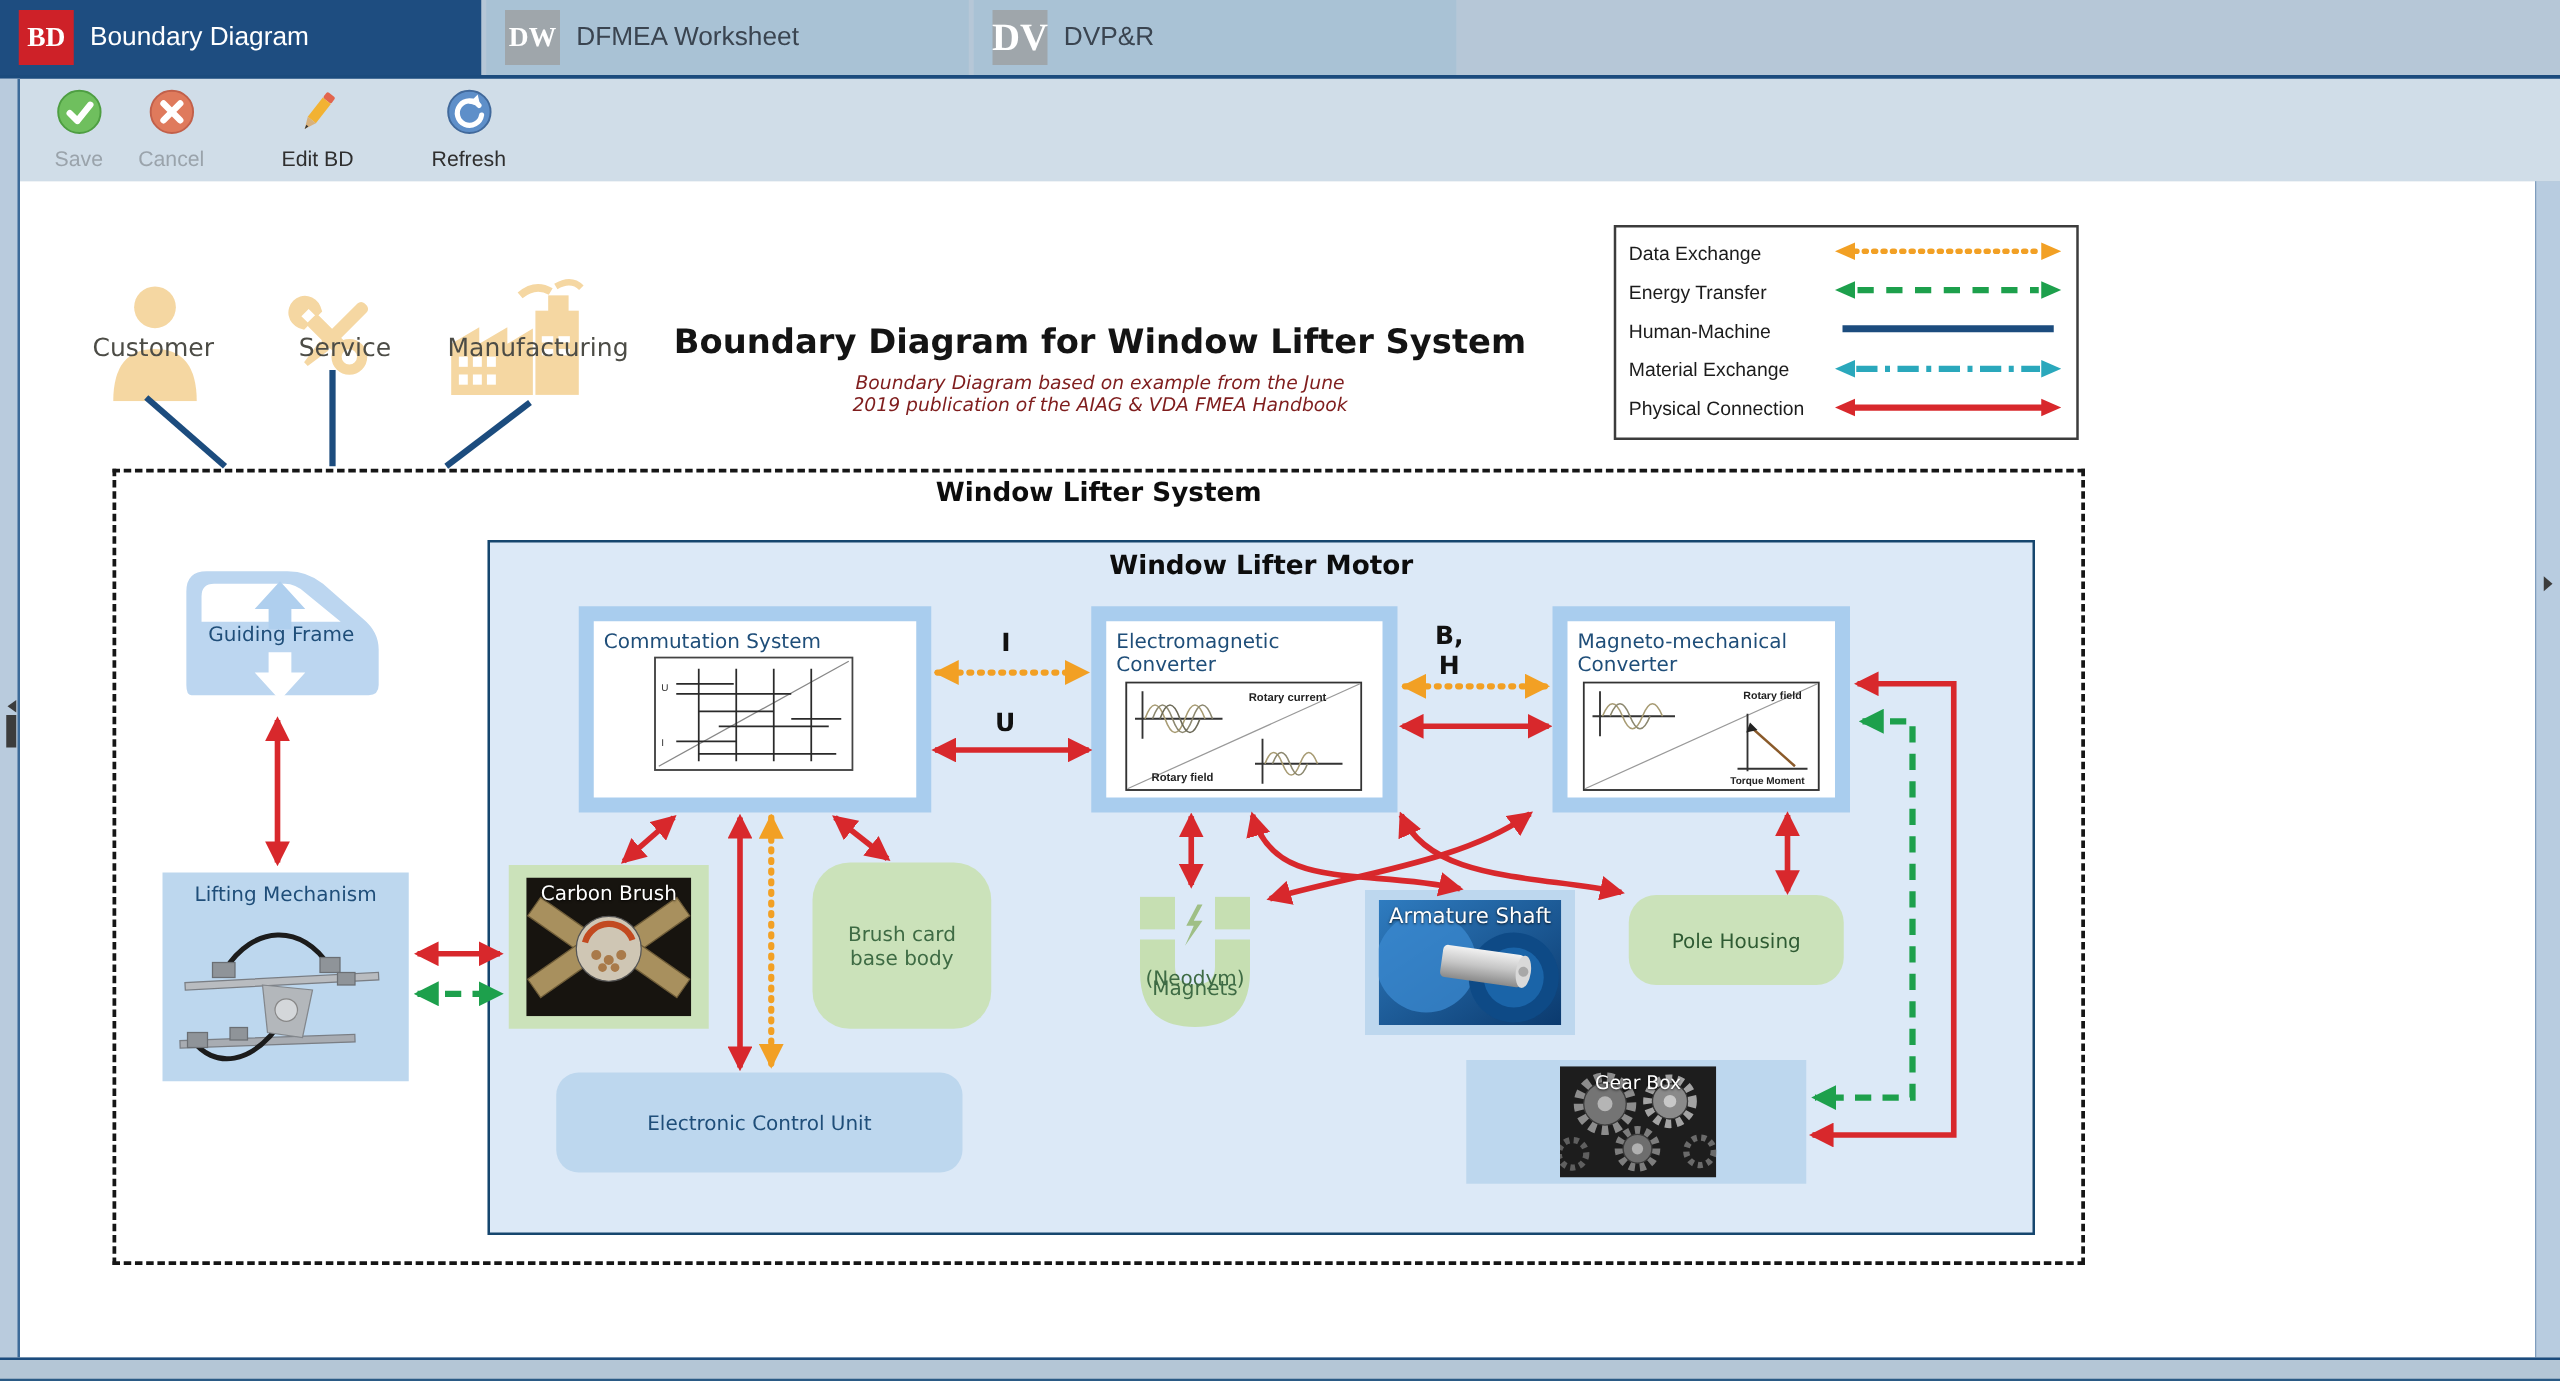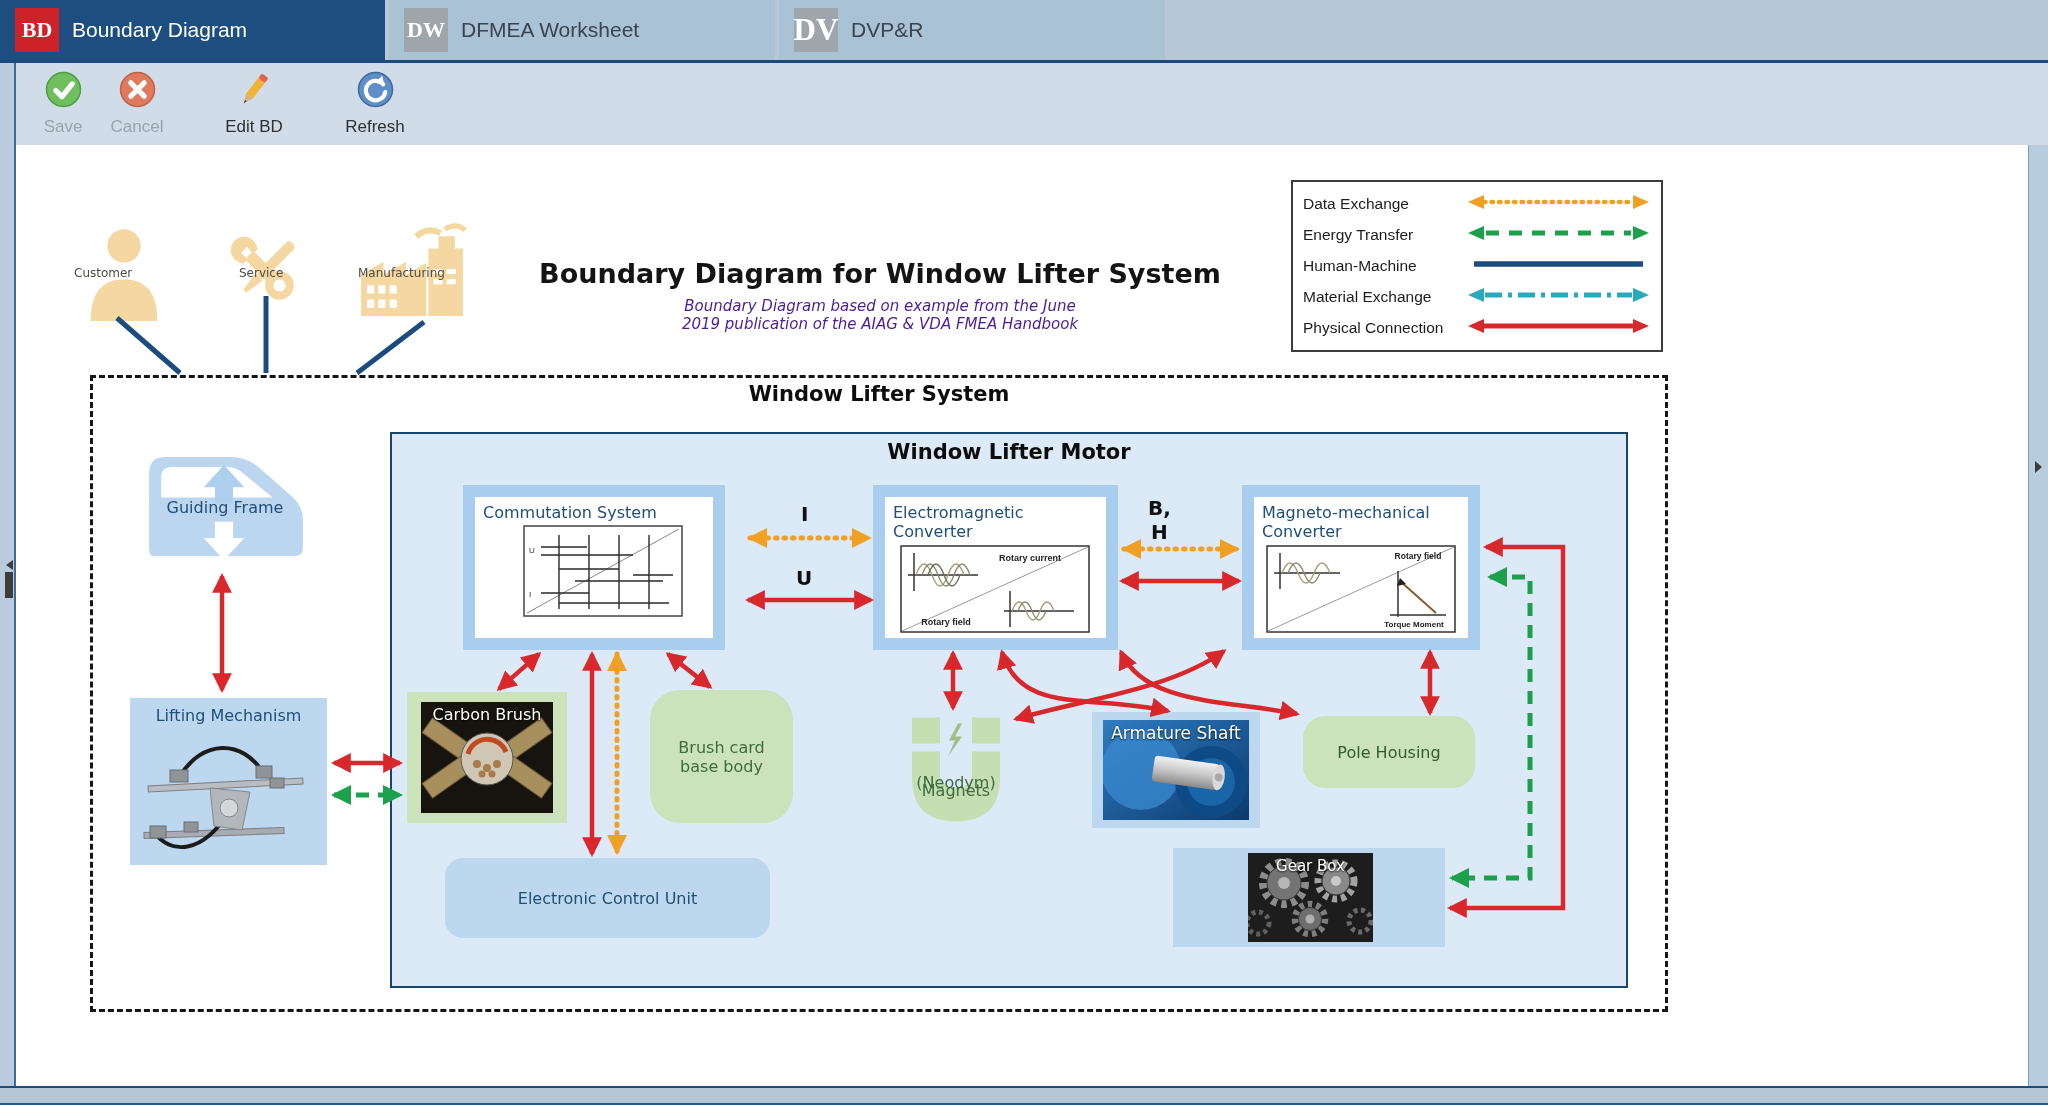--- a/index.html
+++ b/index.html
@@ -37,42 +37,42 @@
 
   
   .legend{position:absolute;left:1291px;top:180px;width:372px;height:172px;background:#fff;border:2px solid #3c3c3c;
           display:flex;flex-direction:column;justify-content:space-around;padding:6px 10px;}
   .lg-row{display:flex;align-items:center;justify-content:space-between;}
   .lg-row .lg-label{font-size:15.5px;color:#1c1c1c;}
 
   
   .titleblock{position:absolute;left:480px;top:258px;width:800px;text-align:center;}
   .main-title{font-family:"DejaVu Sans",sans-serif;font-weight:bold;font-size:27px;color:#141414;}
-  .subtitle{font-family:"DejaVu Sans",sans-serif;font-style:italic;font-size:15px;color:#4c1d95;line-height:18px;margin-top:8px;}
+  .subtitle{font-family:"DejaVu Sans",sans-serif;font-style:italic;font-size:15px;color:#7f1d1d;line-height:18px;margin-top:8px;}
 
   
   .sysbox{position:absolute;left:90px;top:375px;width:1578px;height:637px;border:3px dashed #161616;}
   .systitle{position:absolute;left:90px;top:382px;width:1578px;text-align:center;
             font-family:"DejaVu Sans",sans-serif;font-weight:bold;font-size:21px;color:#0d0d0d;}
   .motorbox{position:absolute;left:390px;top:432px;width:1238px;height:556px;background:#dce9f7;border:2px solid #16466e;}
   .motortitle{position:absolute;left:390px;top:440px;width:1238px;text-align:center;
             font-family:"DejaVu Sans",sans-serif;font-weight:bold;font-size:21px;color:#0d0d0d;}
 
   .conv{position:absolute;background:#a9cdee;padding:12px;}
   .conv .inner{width:100%;height:100%;background:#fff;position:relative;padding:6px 8px;}
   .convlabel{font-family:"DejaVu Sans",sans-serif;font-size:16px;color:#1f4e79;line-height:19px;}
 
   .box-blue{background:#bdd7ee;}
   .box-green{background:#cbe2ba;}
   .bluetext{font-family:"DejaVu Sans",sans-serif;color:#1f4e79;font-size:16px;}
   .greentext{font-family:"DejaVu Sans",sans-serif;color:#3e6b44;font-size:16px;}
   .photolabel{font-family:"DejaVu Sans",sans-serif;color:#fff;text-shadow:0 1px 2px rgba(0,0,0,.8);}
 
   .flowlabel{position:absolute;font-family:"DejaVu Sans",sans-serif;font-weight:bold;font-size:20px;color:#111;}
-  .extlabel{position:absolute;font-family:"DejaVu Sans",sans-serif;font-size:12px;color:#4c4c46;}
+  .extlabel{position:absolute;font-family:"DejaVu Sans",sans-serif;font-size:20px;color:#4c4c46;}
 
   .overlay{position:absolute;left:0;top:0;width:2048px;height:1105px;pointer-events:none;}
 
   
   .lsplit-bar{position:absolute;left:5px;top:572px;width:8px;height:26px;background:#3c3c3c;}
   .lsplit-tri{position:absolute;left:6px;top:560px;width:0;height:0;border-top:5px solid transparent;border-bottom:5px solid transparent;border-right:7px solid #3c3c3c;}
   .rsplit-tri{position:absolute;left:2035px;top:461px;width:0;height:0;border-top:6px solid transparent;border-bottom:6px solid transparent;border-left:7px solid #3c3c3c;}
 </style>
 </head>
 <body>
@@ -259,21 +259,21 @@
       </svg>
     </span>
   </div>
   <div class="extlabel" style="left:358px;top:266px;">Manufacturing</div>
 
   <div class="sysbox"></div>
   <div class="systitle">Window Lifter System</div>
   <div class="motorbox"></div>
   <div class="motortitle">Window Lifter Motor</div>
 
-  <div class="conv" style="left:463px;top:485px;width:262px;height:165px;">
+  <div class="conv" style="left:463px;top:485px;width:282px;height:165px;">
     <div class="inner">
       <div class="convlabel">Commutation System</div>
       <svg width="160" height="92" viewBox="0 0 160 92" style="position:absolute;left:48px;top:28px;">
         <rect x="1" y="1" width="158" height="90" fill="#fff" stroke="#444" stroke-width="1.5"></rect>
         <path d="M4 88 L156 4" stroke="#888" stroke-width="1"></path>
         <g stroke="#2a2a2a" stroke-width="1.4">
           <path d="M36 10 V84 M66 10 V84 M96 10 V84 M126 10 V84"></path>
           <path d="M18 22 H64 M18 30 H110 M36 44 H96 M52 56 H140 M18 68 H66 M36 78 H146 M110 50 H150"></path>
         </g>
         <text x="6" y="28" font-size="8" fill="#333">U</text>

